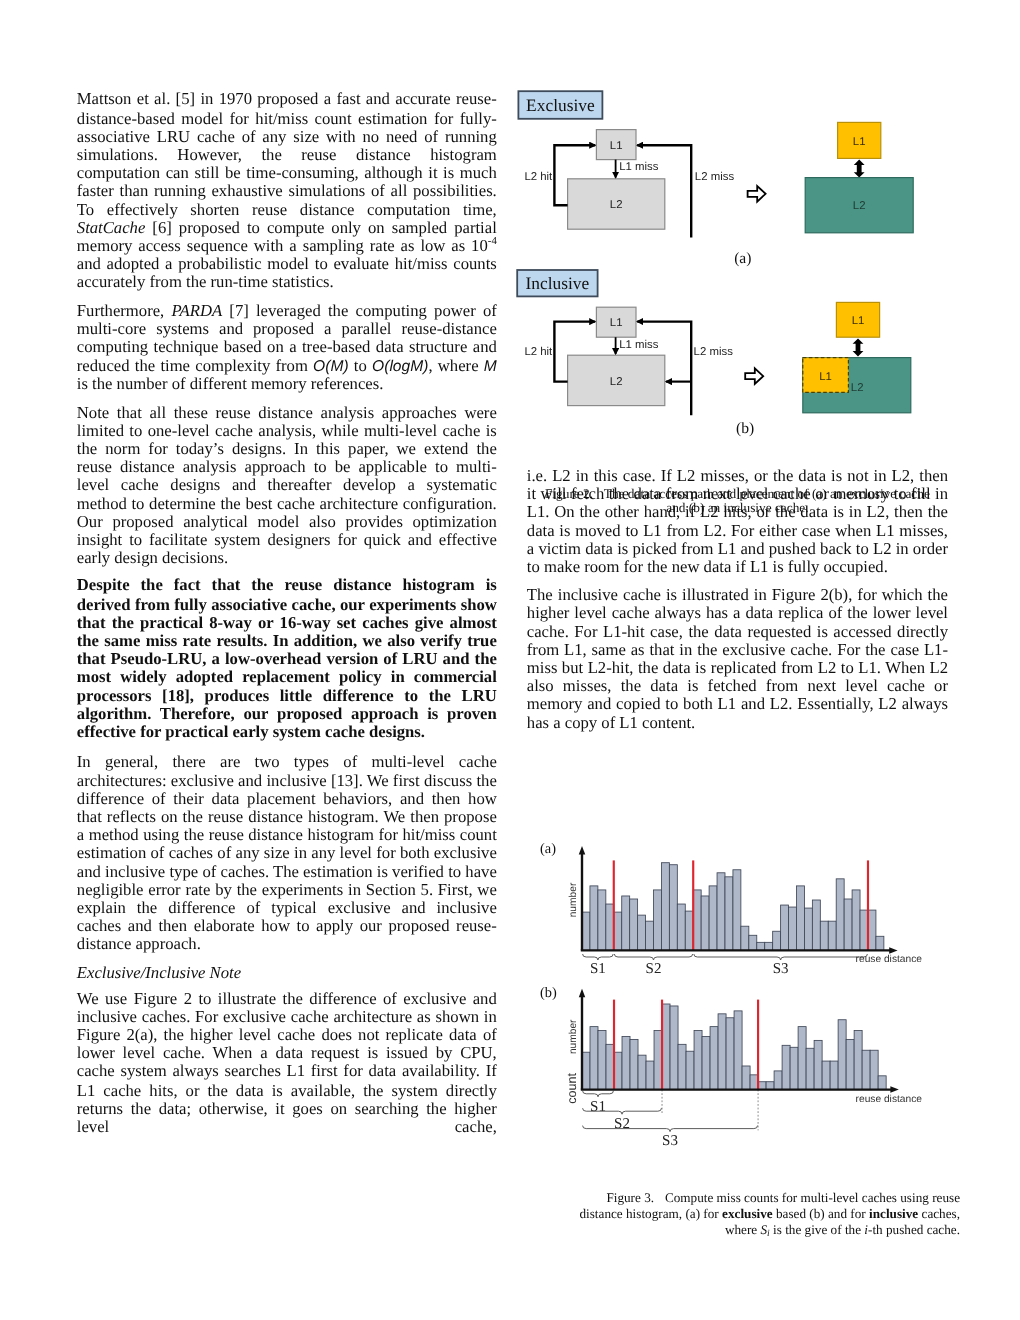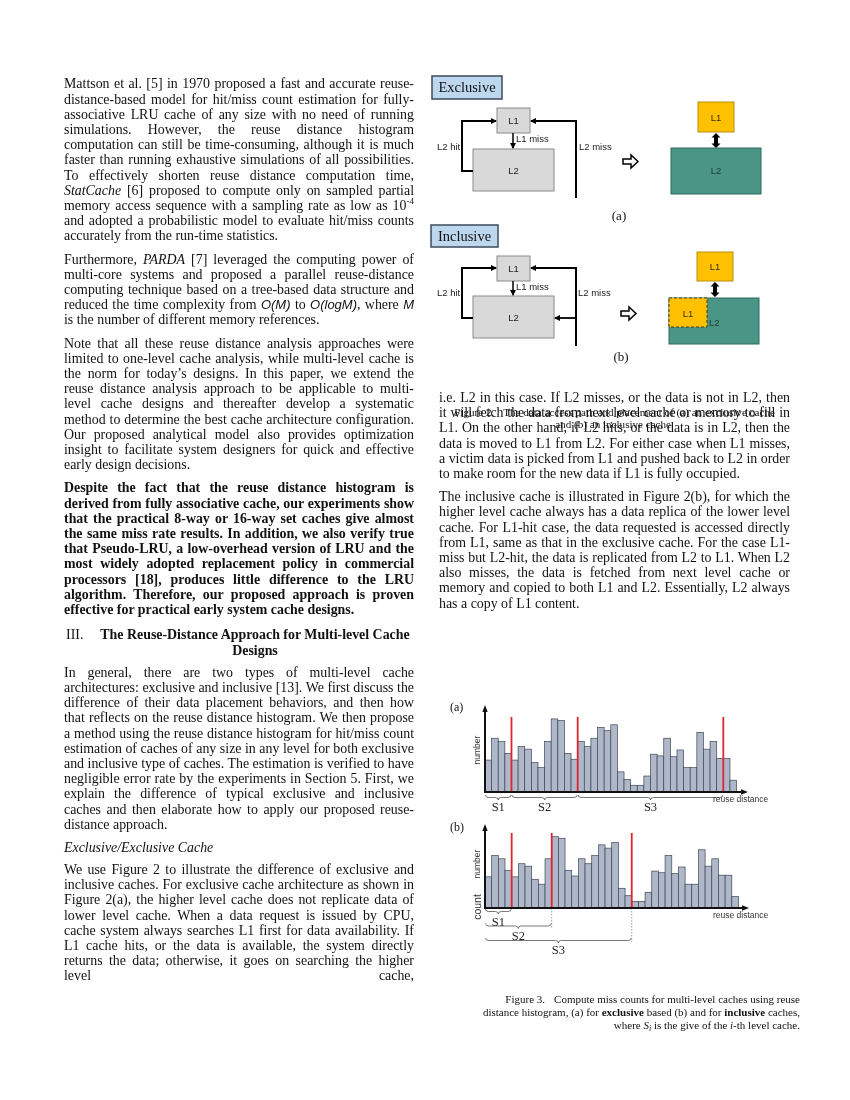--- a/index.html
+++ b/index.html
@@ -38,26 +38,22 @@
 </head>
 <body>
 
 <div class="page">
 
   <div class="col left">
     <p><span>Mattson et al. [5] in 1970 proposed a fast and accurate reuse-distance-based model for hit/miss count estimation for fully-associative LRU cache of any size with no need of running simulations. However, the reuse distance histogram computation can still be time-consuming, although it is much faster than running exhaustive simulations of all possibilities. To effectively shorten reuse distance computation time, </span><i>StatCache</i><span> [6] proposed to compute only on sampled partial memory access sequence with a sampling rate as low as 10</span><sup>-4</sup><span> and adopted a probabilistic model to evaluate hit/miss counts accurately from the run-time statistics.</span></p>
     <p><span>Furthermore, </span><i>PARDA</i><span> [7] leveraged the computing power of multi-core systems and proposed a parallel reuse-distance computing technique based on a tree-based data structure and reduced the time complexity from </span><span class="math">O(M)</span><span> to </span><span class="math">O(logM)</span><span>, where </span><span class="math">M</span><span> is the number of different memory references.</span></p>
     <p>Note that all these reuse distance analysis approaches were limited to one-level cache analysis, while multi-level cache is the norm for today’s designs. In this paper, we extend the reuse distance analysis approach to be applicable to multi-level cache designs and thereafter develop a systematic method to determine the best cache architecture configuration. Our proposed analytical model also provides optimization insight to facilitate system designers for quick and effective early design decisions.</p>
     <p class="p-despite">Despite the fact that the reuse distance histogram is derived from fully associative cache, our experiments show that the practical 8-way or 16-way set caches give almost the same miss rate results. In addition, we also verify true that Pseudo-LRU, a low-overhead version of LRU and the most widely adopted replacement policy in commercial processors [18], produces little difference to the LRU algorithm. Therefore, our proposed approach is proven effective for practical early system cache designs.</p>
-    <div class="section-head">
-      <span class="section-num">III.</span>
-      <div class="section-title">The Reuse-Distance Approach for Multi-level Cache Designs</div>
-    </div>
     <p class="p-twotypes">In general, there are two types of multi-level cache architectures: exclusive and inclusive [13]. We first discuss the difference of their data placement behaviors, and then how that reflects on the reuse distance histogram. We then propose a method using the reuse distance histogram for hit/miss count estimation of caches of any size in any level for both exclusive and inclusive type of caches. The estimation is verified to have negligible error rate by the experiments in Section 5. First, we explain the difference of typical exclusive and inclusive caches and then elaborate how to apply our proposed reuse-distance approach.</p>
-    <div class="subhead second">Exclusive/Exclusive Cache</div>
+    <div class="subhead second">Exclusive/Inclusive Note</div>
     <p class="p-last">We use Figure 2 to illustrate the difference of exclusive and inclusive caches. For exclusive cache architecture as shown in Figure 2(a), the higher level cache does not replicate data of lower level cache. When a data request is issued by CPU, cache system always searches L1 first for data availability. If L1 cache hits, or the data is available, the system directly returns the data; otherwise, it goes on searching the higher level cache,</p>
   </div>
 
   <svg class="fig2-svg" width="375" height="300" viewBox="0 0 375 300">
     <defs>
       <marker id="ah" markerWidth="6" markerHeight="6" refX="5" refY="3" orient="auto" markerUnits="userSpaceOnUse">
         <path d="M0,0 L6,3 L0,6 z" fill="#000"></path>
       </marker>
     </defs>
 
@@ -240,15 +236,15 @@
     </g>
     <text x="10" y="16" font-family="Liberation Serif, serif" font-size="12" fill="#111">(a)</text>
     <text x="10" y="136" font-family="Liberation Serif, serif" font-size="12" fill="#111">(b)</text>
     <text x="37" y="55" text-anchor="middle" dominant-baseline="central" transform="rotate(-90 37 55)" class="sans" font-size="8.5" fill="#333">number</text>
     <text x="37" y="169" text-anchor="middle" dominant-baseline="central" transform="rotate(-90 37 169)" class="sans" font-size="8.5" fill="#333">number</text>
     <text x="37" y="212" text-anchor="middle" dominant-baseline="central" transform="rotate(-90 37 212)" class="sans" font-size="10.5" fill="#333">count</text>
     <text x="273" y="107" class="sans" font-size="8.5" fill="#333">reuse distance</text>
     <text x="273" y="223" class="sans" font-size="8.5" fill="#333">reuse distance</text>
   </svg>
 
-  <div class="caption cap3"><span class="cap-label">Figure 3.</span><span>Compute miss counts for multi-level caches using reuse</span><br><span>distance histogram, (a) for </span><b>exclusive</b><span> based (b) and for </span><b>inclusive</b><span> caches,</span><br><span>where </span><i>S</i><sub class="it">i</sub><span> is the give of the </span><i>i</i><span>-th level cache.</span></div>
+  <div class="caption cap3"><span class="cap-label">Figure 3.</span><span>Compute miss counts for multi-level caches using reuse</span><br><span>distance histogram, (a) for </span><b>exclusive</b><span> based (b) and for </span><b>inclusive</b><span> caches,</span><br><span>where </span><i>S</i><sub class="it">i</sub><span> is the give of the </span><i>i</i><span>-th pushed cache.</span></div>
 
 </div>
 
 </body></html>

